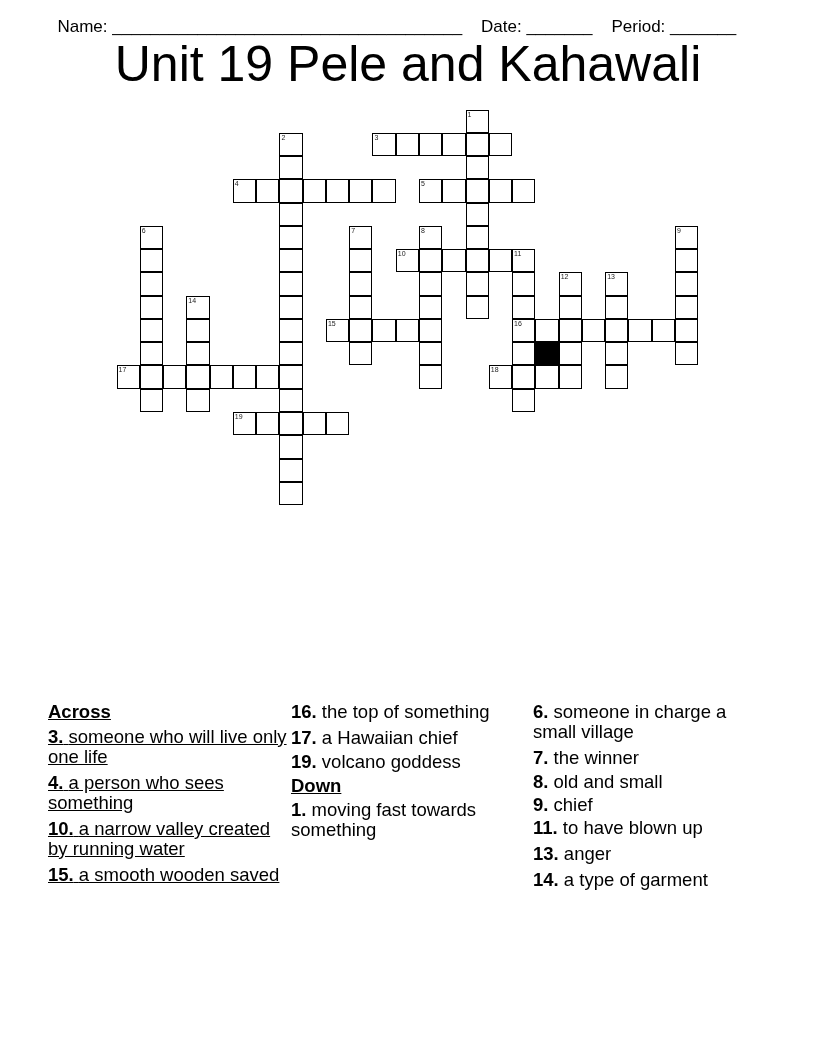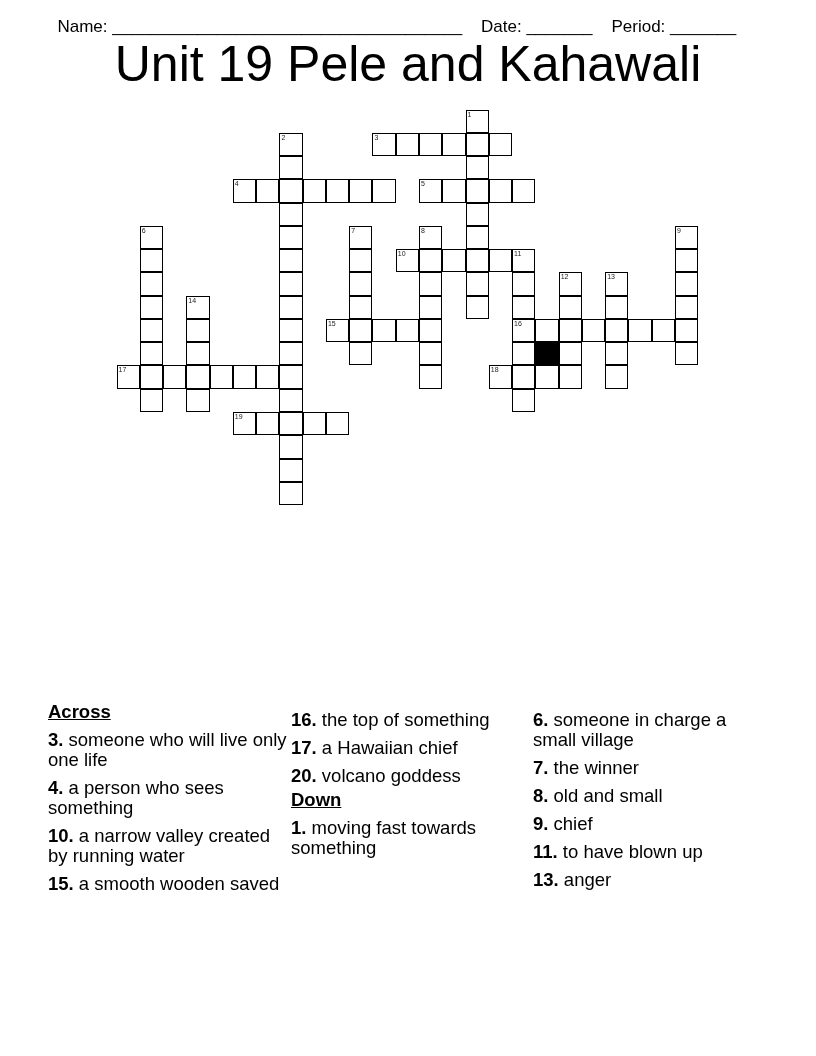--- a/index.html
+++ b/index.html
@@ -9,25 +9,25 @@
   .header-line span { display: inline-block; }
   .title { position: absolute; top: 32px; left: 0; width: 816px; text-align: center;
            font-size: 50px; line-height: 64px; }
   .grid { position: absolute; left: 0; top: 0; width: 816px; height: 520px; }
   .cell { position: absolute; width: 23.27px; height: 23.27px; box-sizing: border-box;
           border: 1px solid #000; background: #fff; margin-left: -0.5px; margin-top: -0.5px; }
   .cell.black { background: #000; }
   .cell .num { position: absolute; top: 0px; left: 1px; font-size: 7px; line-height: 8px; color: #222; }
   .clues { position: absolute; top: 702px; left: 0; width: 816px; }
   .col { position: absolute; top: 0; width: 240px; font-size: 18.5px; line-height: 20px; }
-  .col.c1 { left: 48px; }
+  .col.c1 { left: 48px; text-decoration: underline; }
   .col.c2 { left: 291px; }
   .col.c3 { left: 533px; }
   .heading { font-weight: bold; text-decoration: underline; margin-bottom: 5px; display: block; }
-  .clue { margin-bottom: 6px; margin-top: 8px; }
+  .clue { margin-bottom: 6px; }
   .clue b { font-weight: bold; }
 </style>
 </head>
 <body>
 
 <div class="header-line">
   <span>Name:</span> <span>_____________________________________</span>&nbsp;&nbsp;&nbsp;&nbsp;<span>Date:</span> <span>_______</span>&nbsp;&nbsp;&nbsp;&nbsp;<span>Period:</span> <span>_______</span>
 </div>
 
 <div class="title">Unit 19 Pele and Kahawali</div>
@@ -188,25 +188,26 @@
   <div class="col c1">
     <span class="heading">Across</span>
     <div class="clue"><b>3.</b> <span>someone who will live only one life</span></div>
     <div class="clue"><b>4.</b> <span>a person who sees something</span></div>
     <div class="clue"><b>10.</b> <span>a narrow valley created by running water</span></div>
     <div class="clue"><b>15.</b> <span>a smooth wooden saved</span></div>
   </div>
   <div class="col c2">
     <div class="clue"><b>16.</b> <span>the top of something</span></div>
     <div class="clue" style="margin-bottom:4px"><b>17.</b> <span>a Hawaiian chief</span></div>
-    <div class="clue" style="margin-bottom:4px"><b>20.</b> <span>volcano goddess</span></div>
+    <div class="clue" style="margin-bottom:4px"><b>19.</b> <span>volcano goddess</span></div>
     <span class="heading" style="margin-bottom:4px">Down</span>
     <div class="clue"><b>1.</b> <span>moving fast towards something</span></div>
   </div>
   <div class="col c3">
     <div class="clue"><b>6.</b> <span>someone in charge a small village</span></div>
     <div class="clue" style="margin-bottom:4px"><b>7.</b> <span>the winner</span></div>
     <div class="clue" style="margin-bottom:3px"><b>8.</b> <span>old and small</span></div>
     <div class="clue" style="margin-bottom:3px"><b>9.</b> <span>chief</span></div>
     <div class="clue"><b>11.</b> <span>to have blown up</span></div>
     <div class="clue"><b>13.</b> <span>anger</span></div>
+    <div class="clue"><b>14.</b> <span>a type of garment</span></div>
   </div>
 </div>
 
 </body></html>

